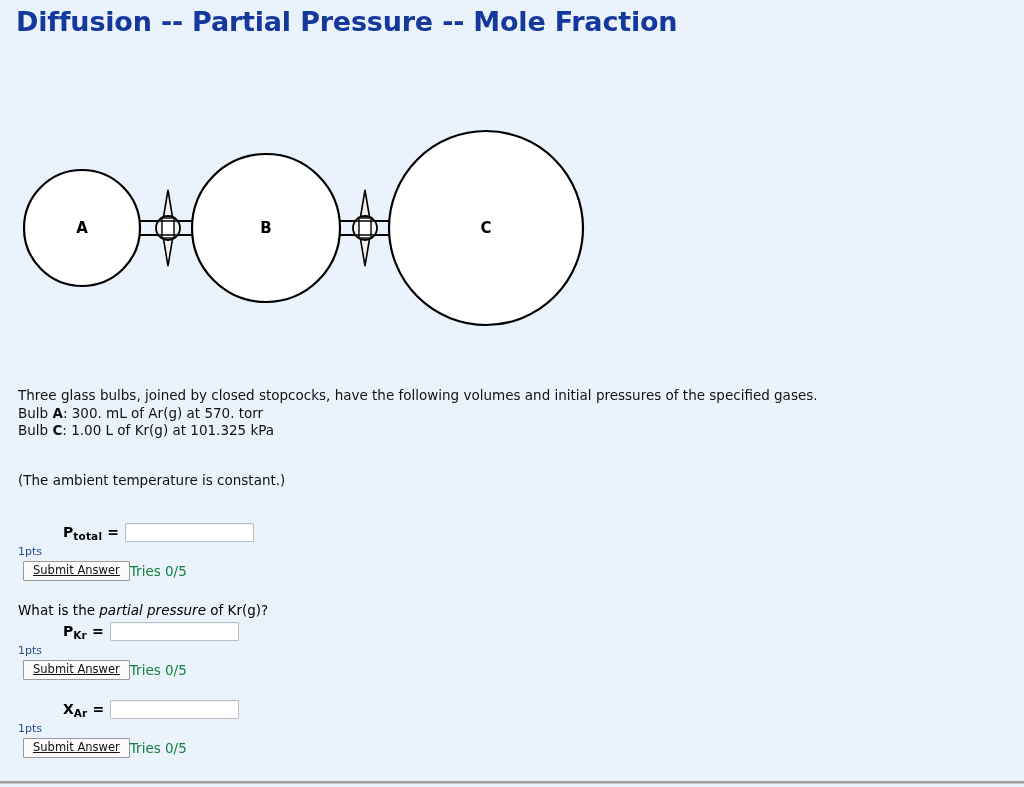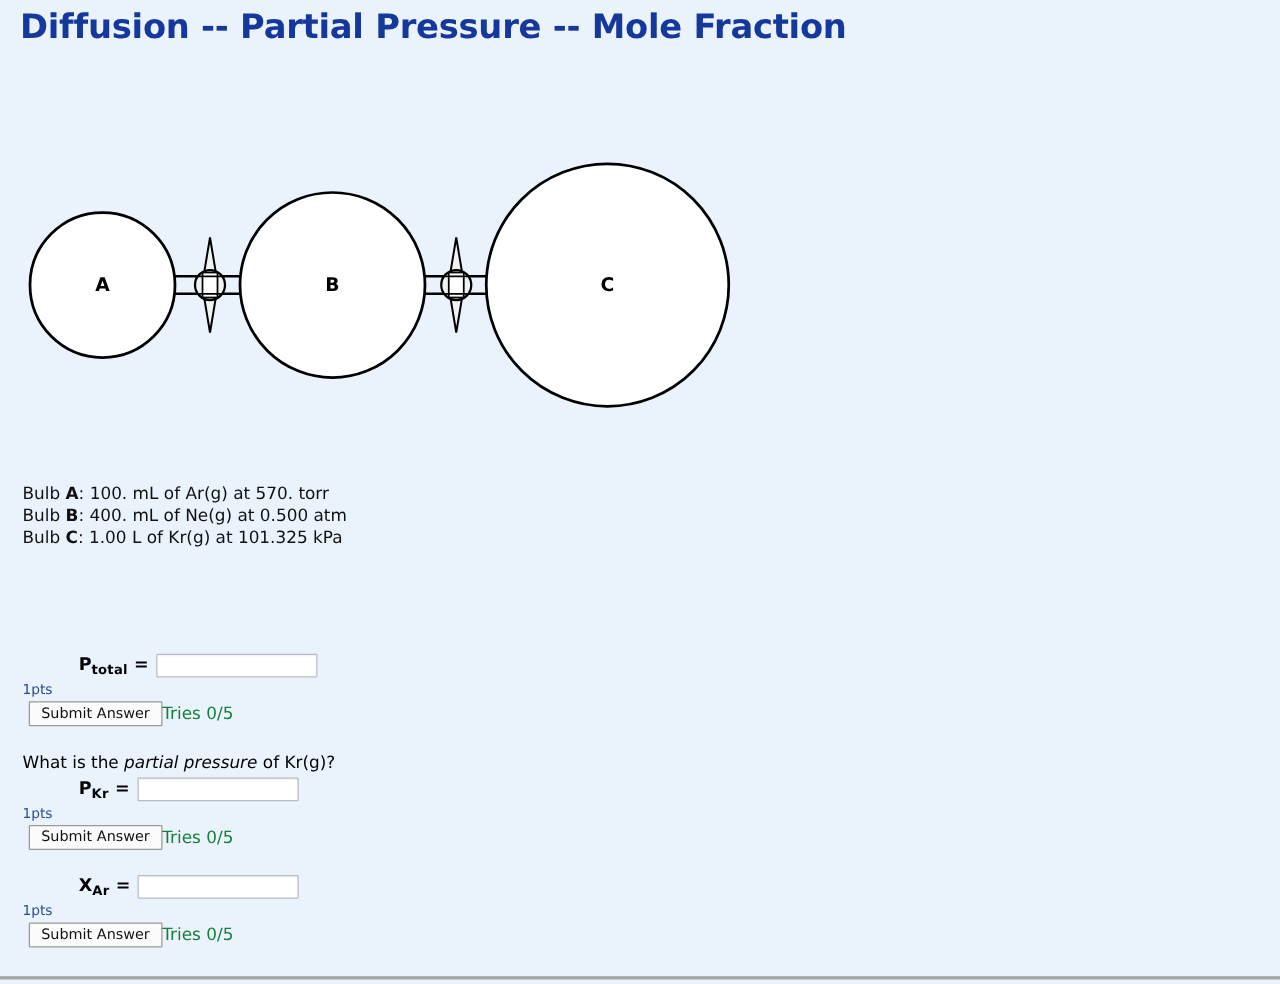--- a/index.html
+++ b/index.html
@@ -139,20 +139,21 @@
     background: #fbfbfb;
     border: 1px solid #9a9a9a;
     border-radius: 1px;
     font-family: "DejaVu Sans", sans-serif;
     font-size: 11.5px;
     color: #111;
     padding: 2px 9px 3px 9px;
     line-height: 13px;
     cursor: pointer;
     margin-left: 5px;
+    text-decoration: underline;
   }
   .tries {
     font-size: 13.5px;
     color: #15803d;
     white-space: nowrap;
   }
 
   
   .divider {
     position: absolute;
@@ -208,26 +209,27 @@
         <path d="M 365 70 L 370 100 L 365 112 L 360 100 Z" fill="#f2f2f2" stroke="#000" stroke-width="1.6"></path>
         <path d="M 365 146 L 370 116 L 365 104 L 360 116 Z" fill="#f2f2f2" stroke="#000" stroke-width="1.6"></path>
         <circle cx="365" cy="108" r="12" fill="#f2f2f2" stroke="#000" stroke-width="1.8"></circle>
         <rect x="359" y="98" width="12" height="20" fill="#ffffff" stroke="#000" stroke-width="1.4"></rect>
         <path d="M 353 101 L 377 101 M 353 115 L 377 115" stroke="#000" stroke-width="1.4" fill="none"></path>
       </g>
     </svg>
   </div>
 
   <div class="prose prose-intro">
-    <div><span>Bulb </span><b>A</b><span>: 100. mL of Ar(g) at 570. torr</span></div>
-    <div><span>Bulb </span><b>B</b><span>: 400. mL of Ne(g) at 0.500 atm</span></div>
+    <div>Three glass bulbs, joined by closed stopcocks, have the following volumes and initial pressures of the specified gases.</div>
+    <div><span>Bulb </span><b>A</b><span>: 300. mL of Ar(g) at 570. torr</span></div>
     <div><span>Bulb </span><b>C</b><span>: 1.00 L  of Kr(g) at 101.325 kPa</span></div>
   </div>
 
   <div class="prose prose-q">
+    <div>(The ambient temperature is constant.)</div>
   </div>
 
   <div class="qblock q1">
     <div class="answer-row">
       <span class="var-label"><span>P</span><sub>total</sub></span>
       <span class="equals">=</span>
       <input class="answer-input" type="text" value="" placeholder="" style="">
     </div>
     <div class="pts">1pts</div>
     <div class="submit-row">

